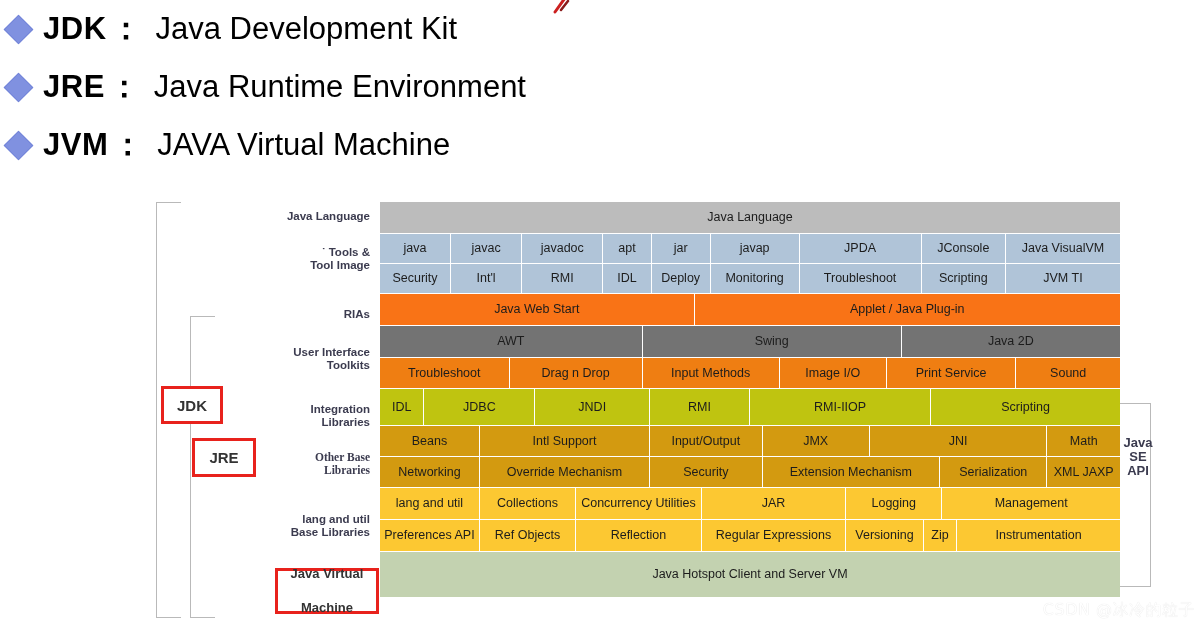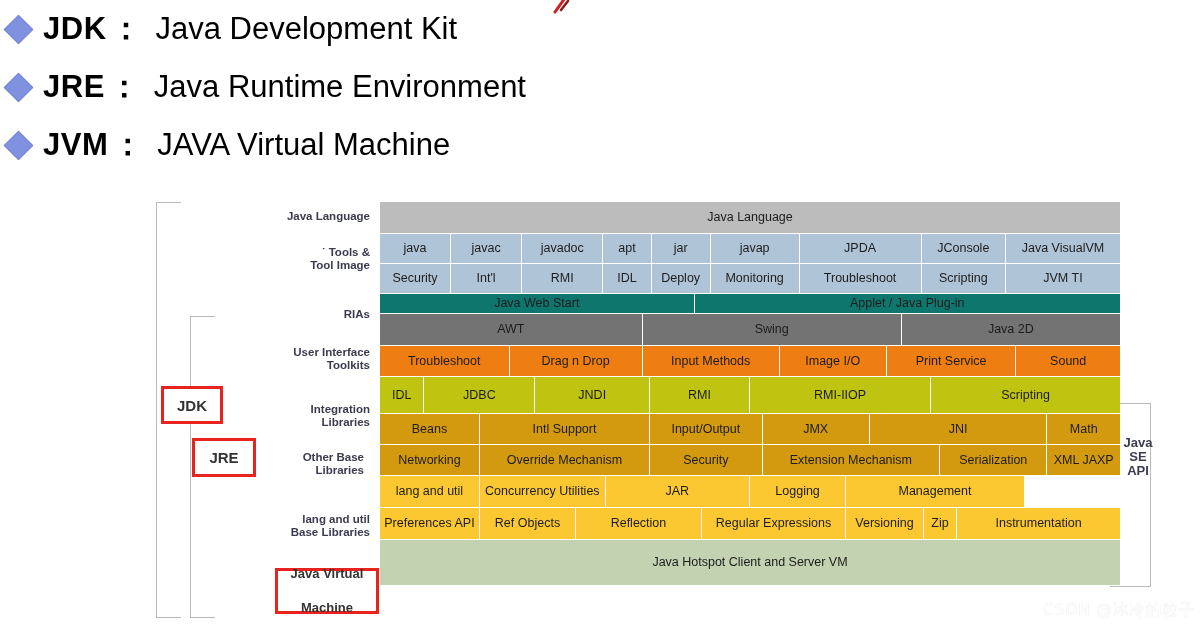--- a/index.html
+++ b/index.html
@@ -104,21 +104,21 @@
     border-right:1.5px solid #ffffff;
     border-bottom:1.5px solid #ffffff;
     line-height:12.5px;
     overflow:hidden;
     padding:0 2px;
   }
   .cell:last-child{border-right:none;}
 
   .h-lang  {height:32px;background:#bcbcbc;}
   .h-tool  {height:30px;background:#b0c4d8;}
-  .h-ria   {height:20px;background:#0f766e;}
+  .h-ria   {height:32px;background:#f97316;}
   .h-ui1   {height:32px;background:#737373;}
   .h-ui2   {height:31px;background:#ef7e12;}
   .h-int   {height:37px;background:#bfc410;}
   .h-base  {height:31px;background:#d39a10;}
   .h-lu    {height:32px;background:#fcc832;}
   .h-vm    {height:46px;background:#c3d2b0;}
 
   .cell.nb{border-right:none;}
 
   .watermark{
@@ -194,21 +194,21 @@
     <div>RIAs</div>
   </div>
   <div class="rowlabel" style="left:100px;top:148px;">
     <div>User Interface</div>
     <div>Toolkits</div>
   </div>
   <div class="rowlabel" style="left:100px;top:205px;">
     <div>Integration</div>
     <div>Libraries</div>
   </div>
-  <div class="rowlabel" style="left:94px;top:253px;">
+  <div class="rowlabel" style="left:100px;top:253px;font-family:Liberation Serif, serif;">
     <div>Other Base</div>
     <div>Libraries</div>
   </div>
   <div class="rowlabel" style="left:100px;top:315px;">
     <div>lang and util</div>
     <div>Base Libraries</div>
   </div>
 
   <div class="grid">
 
@@ -282,20 +282,21 @@
       <div class="cell h-base" style="width:13.5%">Networking</div>
       <div class="cell h-base" style="width:23%">Override Mechanism</div>
       <div class="cell h-base" style="width:15.2%">Security</div>
       <div class="cell h-base" style="width:24%">Extension Mechanism</div>
       <div class="cell h-base" style="width:14.5%">Serialization</div>
       <div class="cell h-base nb" style="width:9.8%">XML JAXP</div>
     </div>
 
     <div class="band">
       <div class="cell h-lu" style="width:13.5%">lang and util</div>
+      <div class="cell h-lu" style="width:13%">Collections</div>
       <div class="cell h-lu" style="width:17%">Concurrency Utilities</div>
       <div class="cell h-lu" style="width:19.5%">JAR</div>
       <div class="cell h-lu" style="width:13%">Logging</div>
       <div class="cell h-lu nb" style="width:24%">Management</div>
     </div>
 
     <div class="band">
       <div class="cell h-lu" style="width:13.5%">Preferences API</div>
       <div class="cell h-lu" style="width:13%">Ref Objects</div>
       <div class="cell h-lu" style="width:17%">Reflection</div>

